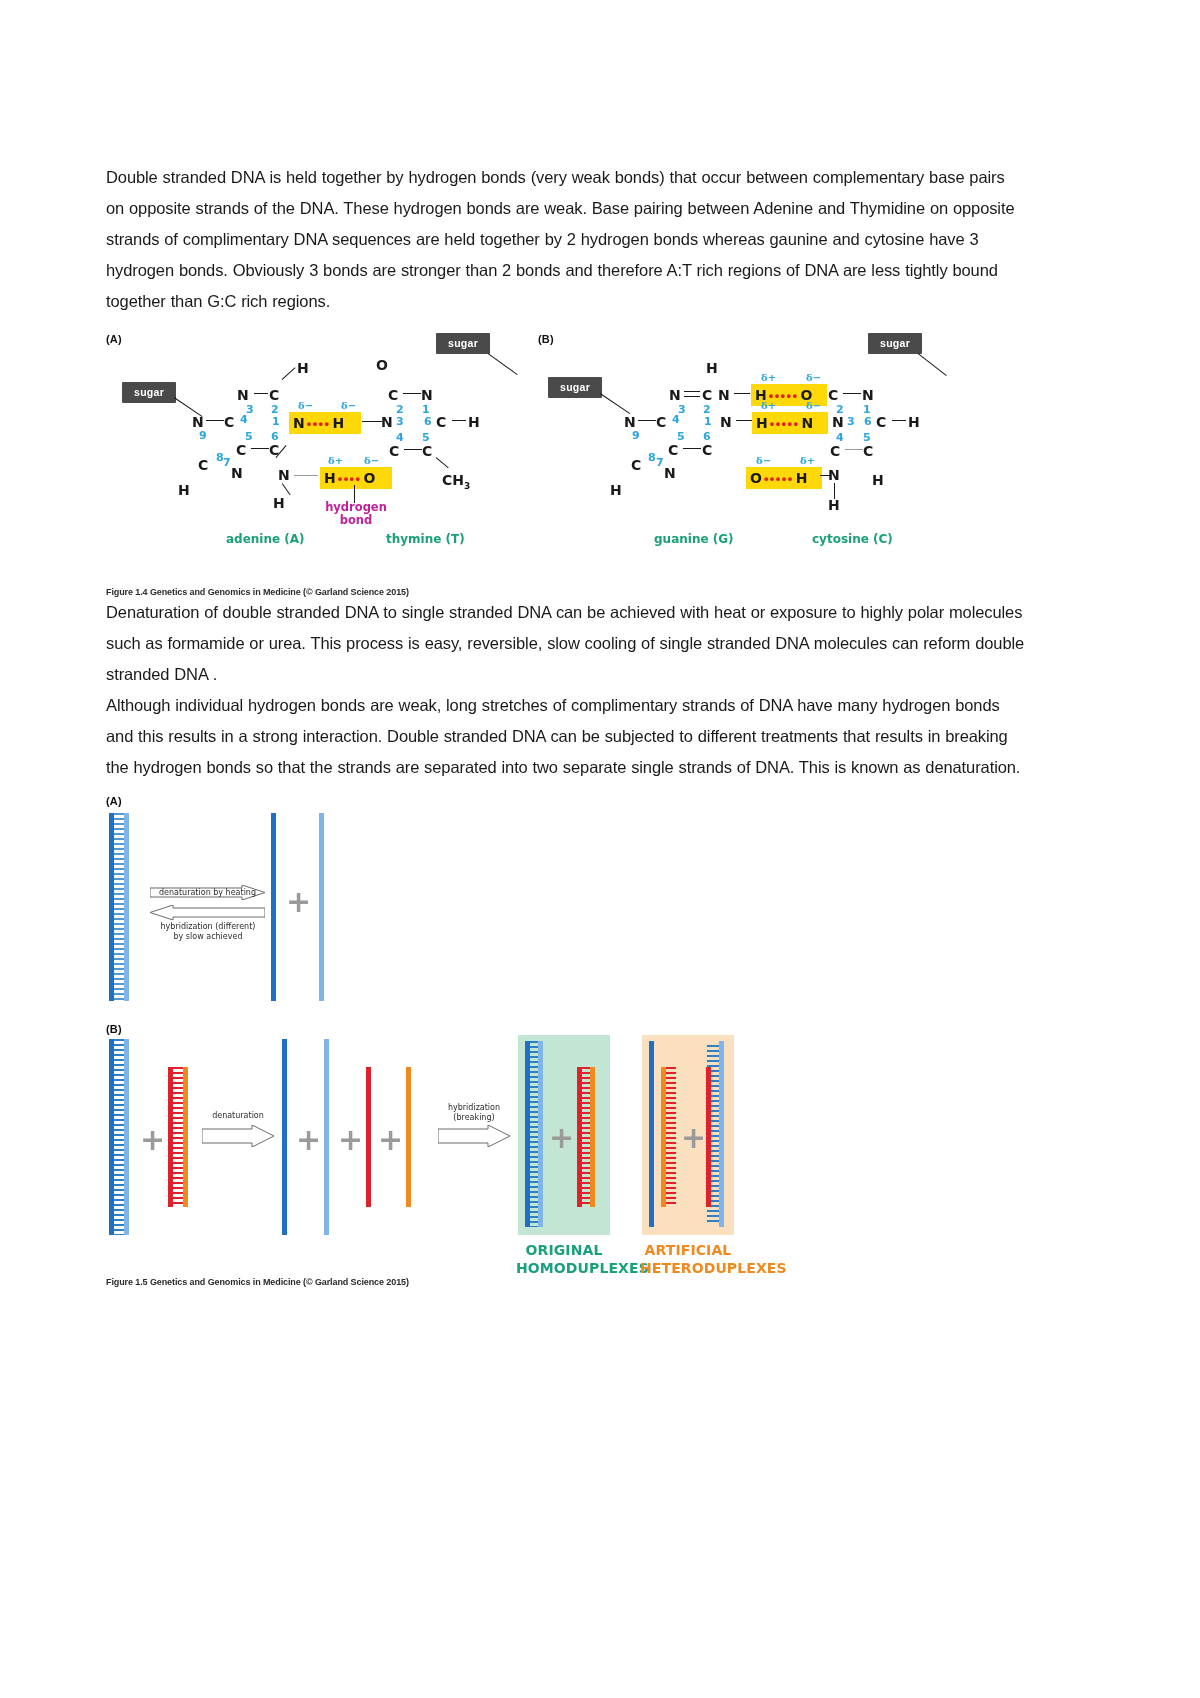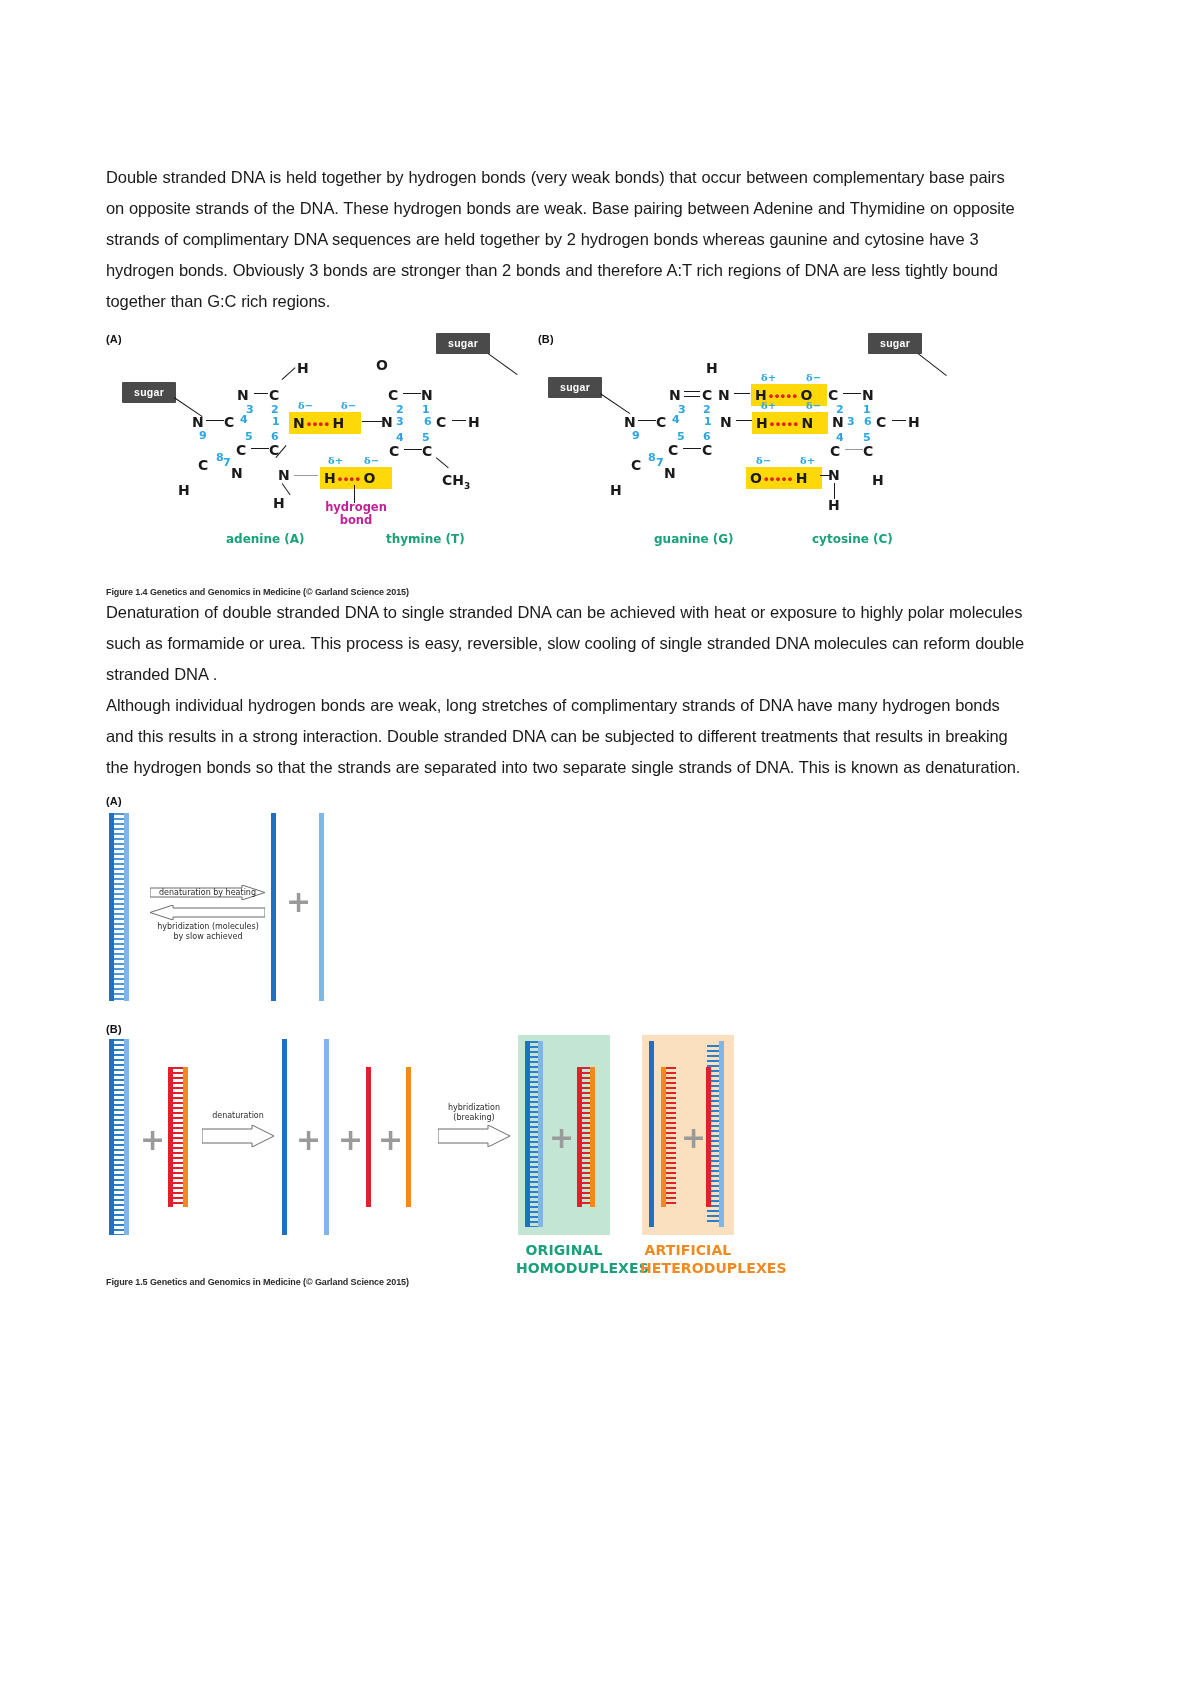--- a/index.html
+++ b/index.html
@@ -431,21 +431,21 @@
         </svg>
       </div>
       <div class="arrow-label" style="left:44px; top:93px; width:115px;">denaturation by heating</div>
 
       <div class="arrow-l" style="left:44px; top:110px; width:115px;">
         <svg width="115" height="15" viewBox="0 0 115 15">
           <polygon points="115,3 23,3 23,0 0,7.5 23,15 23,12 115,12" fill="#ffffff" stroke="#6b6b6b" stroke-width="1"></polygon>
         </svg>
       </div>
       <div class="arrow-label" style="left:40px; top:127px; width:124px;">
-        <span>hybridization (molecules)</span><br>
+        <span>hybridization (different)</span><br>
         <span>by slow achieved</span>
       </div>
 
       <div class="strand blue" style="left:165px; top:18px; height:188px;"></div>
       <div class="plus" style="left:180px; top:92px;">+</div>
       <div class="strand lightblue" style="left:213px; top:18px; height:188px;"></div>
 
       <div class="panel-tag" style="left:0px; top:228px;">(B)</div>
 
       <div class="ladder blue-rungs" style="left:4px; top:244px; width:17px; height:196px;"></div>

